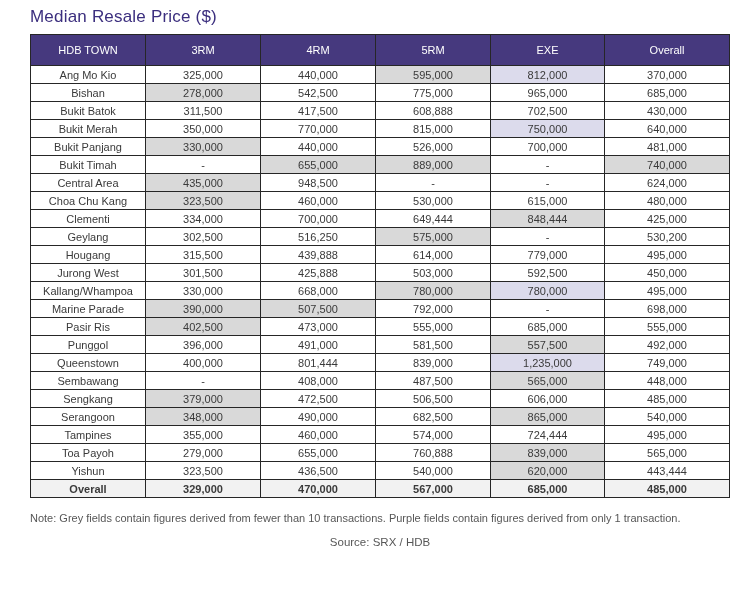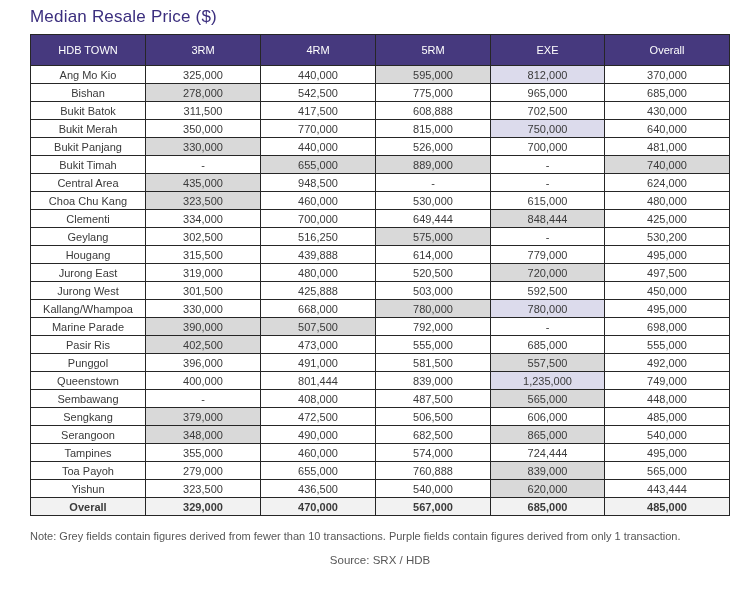--- a/index.html
+++ b/index.html
@@ -176,28 +176,20 @@
         </tr>
         <tr>
           <td>Hougang</td>
           <td class="bg-w">315,500</td>
           <td class="bg-w">439,888</td>
           <td class="bg-w">614,000</td>
           <td class="bg-w">779,000</td>
           <td class="bg-w">495,000</td>
         </tr>
         <tr>
-          <td>Jurong East</td>
-          <td class="bg-w">319,000</td>
-          <td class="bg-w">480,000</td>
-          <td class="bg-w">520,500</td>
-          <td class="bg-g">720,000</td>
-          <td class="bg-w">497,500</td>
-        </tr>
-        <tr>
           <td>Jurong West</td>
           <td class="bg-w">301,500</td>
           <td class="bg-w">425,888</td>
           <td class="bg-w">503,000</td>
           <td class="bg-w">592,500</td>
           <td class="bg-w">450,000</td>
         </tr>
         <tr>
           <td>Kallang/Whampoa</td>
           <td class="bg-w">330,000</td>

